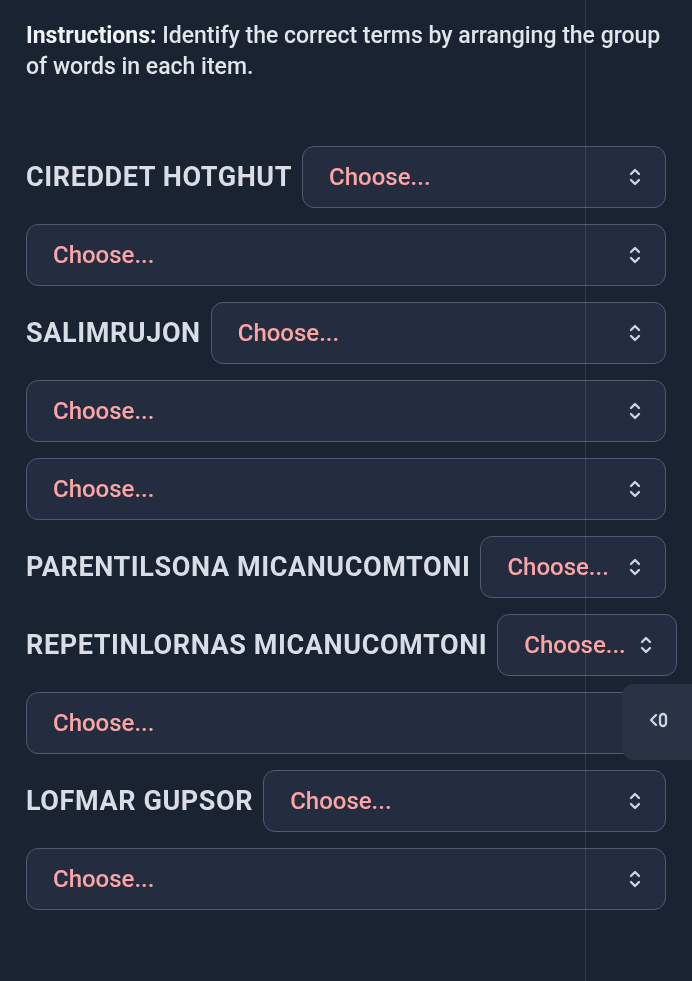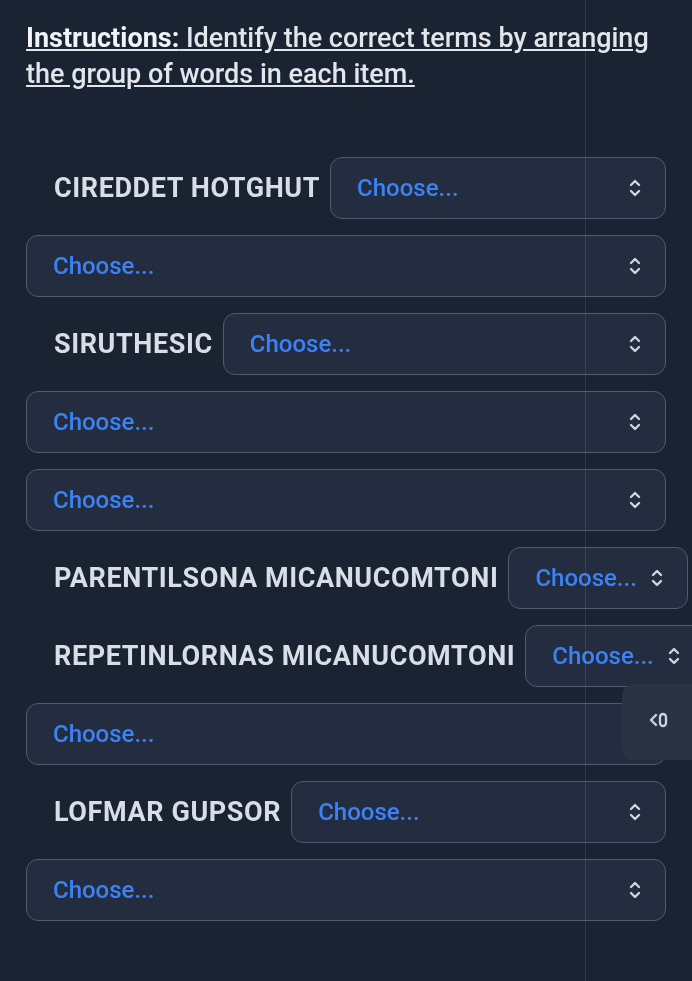--- a/index.html
+++ b/index.html
@@ -12,26 +12,25 @@
     color: #e2e5ea;
     font-family: -apple-system, BlinkMacSystemFont, "Segoe UI", Roboto, Helvetica, Arial, sans-serif;
     width: 692px;
     min-height: 981px;
     position: relative;
   }
   .content {
     padding: 20px 26px 12px 26px;
   }
   .instructions {
-    font-size: 27px;
+    font-size: 23px;
     line-height: 1.35;
     color: #e2e5ea;
     font-weight: 500;
     margin-bottom: 64px;
-    text-decoration: underline;
   }
   .instructions-label {
     font-weight: 700;
     color: #f0f3f8;
   }
   .rows {
     display: flex;
     flex-direction: column;
     gap: 16px;
   }
@@ -40,37 +39,36 @@
     align-items: center;
     gap: 10px;
   }
   .label {
     font-size: 27px;
     font-weight: 700;
     color: #d8dde6;
     letter-spacing: 0.6px;
     line-height: 1.35;
     flex: 0 0 auto;
-    margin-left: 28px;
   }
   .select {
     flex: 1 1 auto;
     display: flex;
     align-items: center;
     justify-content: space-between;
     background: #232d3f;
     border: 1px solid #4f5b6e;
     border-radius: 12px;
     padding: 16px 22px 16px 26px;
     min-width: 180px;
     cursor: pointer;
   }
   .select-placeholder {
     font-size: 24px;
-    color: #3b82f6;
+    color: #fca5a5;
     font-weight: 500;
   }
   .select-arrows {
     color: #cdd3de;
     flex: 0 0 auto;
     display: flex;
     align-items: center;
   }
   .vertical-line {
     position: absolute;
@@ -128,21 +126,21 @@
         <span class="select-arrows">
           <svg width="16" height="24" viewBox="0 0 16 24" fill="none">
               <path d="M4 9 L8 5 L12 9" stroke="currentColor" stroke-width="2.4" stroke-linecap="round" stroke-linejoin="round"></path>
               <path d="M4 15 L8 19 L12 15" stroke="currentColor" stroke-width="2.4" stroke-linecap="round" stroke-linejoin="round"></path>
             </svg>
         </span>
       </div>
     </div>
 
     <div class="row">
-      <div class="label">SIRUTHESIC</div>
+      <div class="label">SALIMRUJON</div>
       <div class="select">
         <span class="select-placeholder">Choose...</span>
         <span class="select-arrows">
           <svg width="16" height="24" viewBox="0 0 16 24" fill="none">
               <path d="M4 9 L8 5 L12 9" stroke="currentColor" stroke-width="2.4" stroke-linecap="round" stroke-linejoin="round"></path>
               <path d="M4 15 L8 19 L12 15" stroke="currentColor" stroke-width="2.4" stroke-linecap="round" stroke-linejoin="round"></path>
             </svg>
         </span>
       </div>
     </div>

